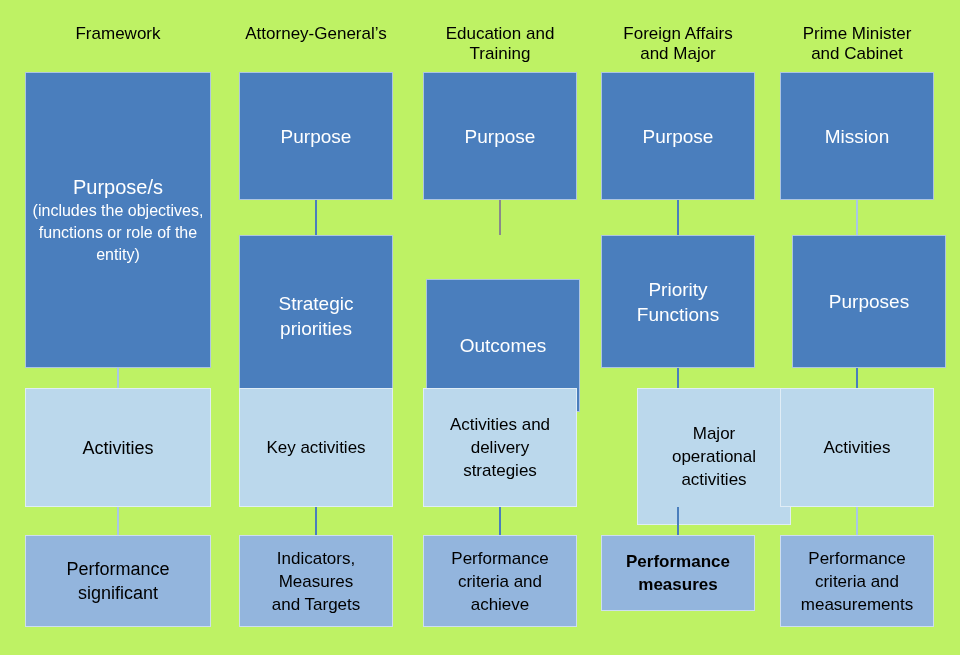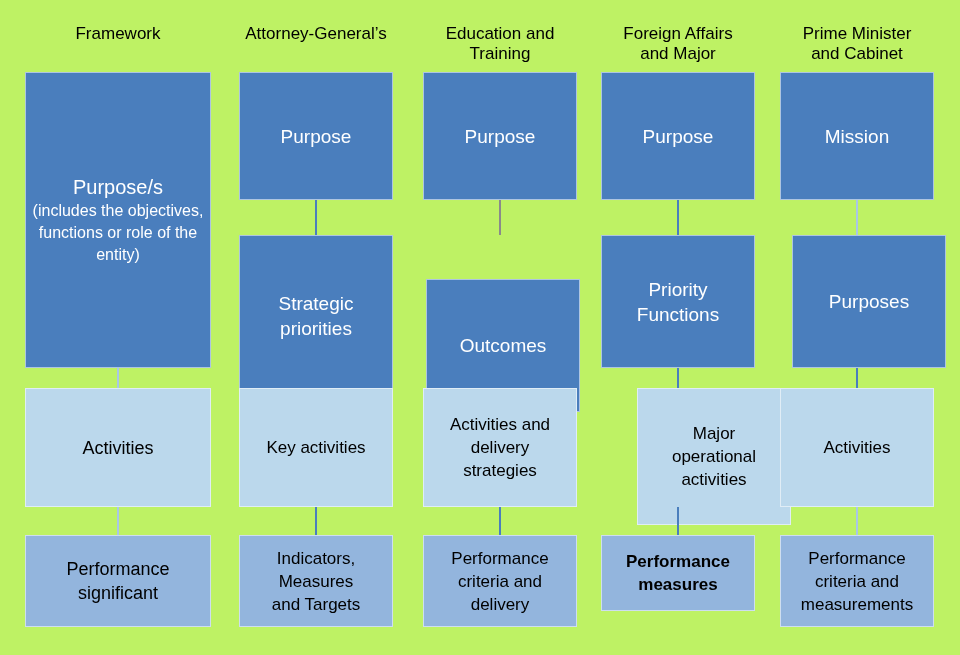--- a/index.html
+++ b/index.html
@@ -93,21 +93,21 @@
     <div class="connector gray" style="left:499px;top:200px;height:35px;"></div>
     <div class="box dark" style="left:426px;top:235px;width:154px;height:133px;margin-top:44px;">
       <div class="box-title">Outcomes</div>
     </div>
     <div class="connector blue" style="left:499px;top:368px;height:20px;"></div>
     <div class="box light" style="left:423px;top:388px;width:154px;height:119px;">
       <div class="box-label">Activities and delivery strategies</div>
     </div>
     <div class="connector blue" style="left:499px;top:507px;height:28px;"></div>
     <div class="box medium" style="left:423px;top:535px;width:154px;height:92px;">
-      <div class="box-label">Performance criteria and delivery</div>
+      <div class="box-label">Performance criteria and achieve</div>
     </div>
   </div>
 
   <div class="col4">
     <div class="col-header" style="left:613px;width:130px;">Foreign Affairs and Major</div>
     <div class="box dark" style="left:601px;top:72px;width:154px;height:128px;">
       <div class="box-title">Purpose</div>
     </div>
     <div class="connector blue" style="left:677px;top:200px;height:35px;"></div>
     <div class="box dark" style="left:601px;top:235px;width:154px;height:133px;">

